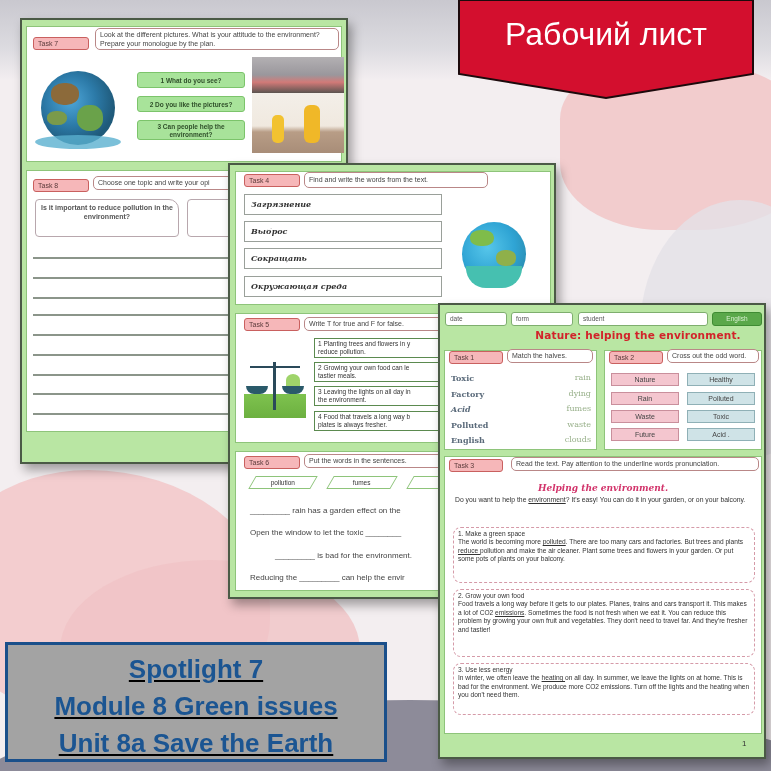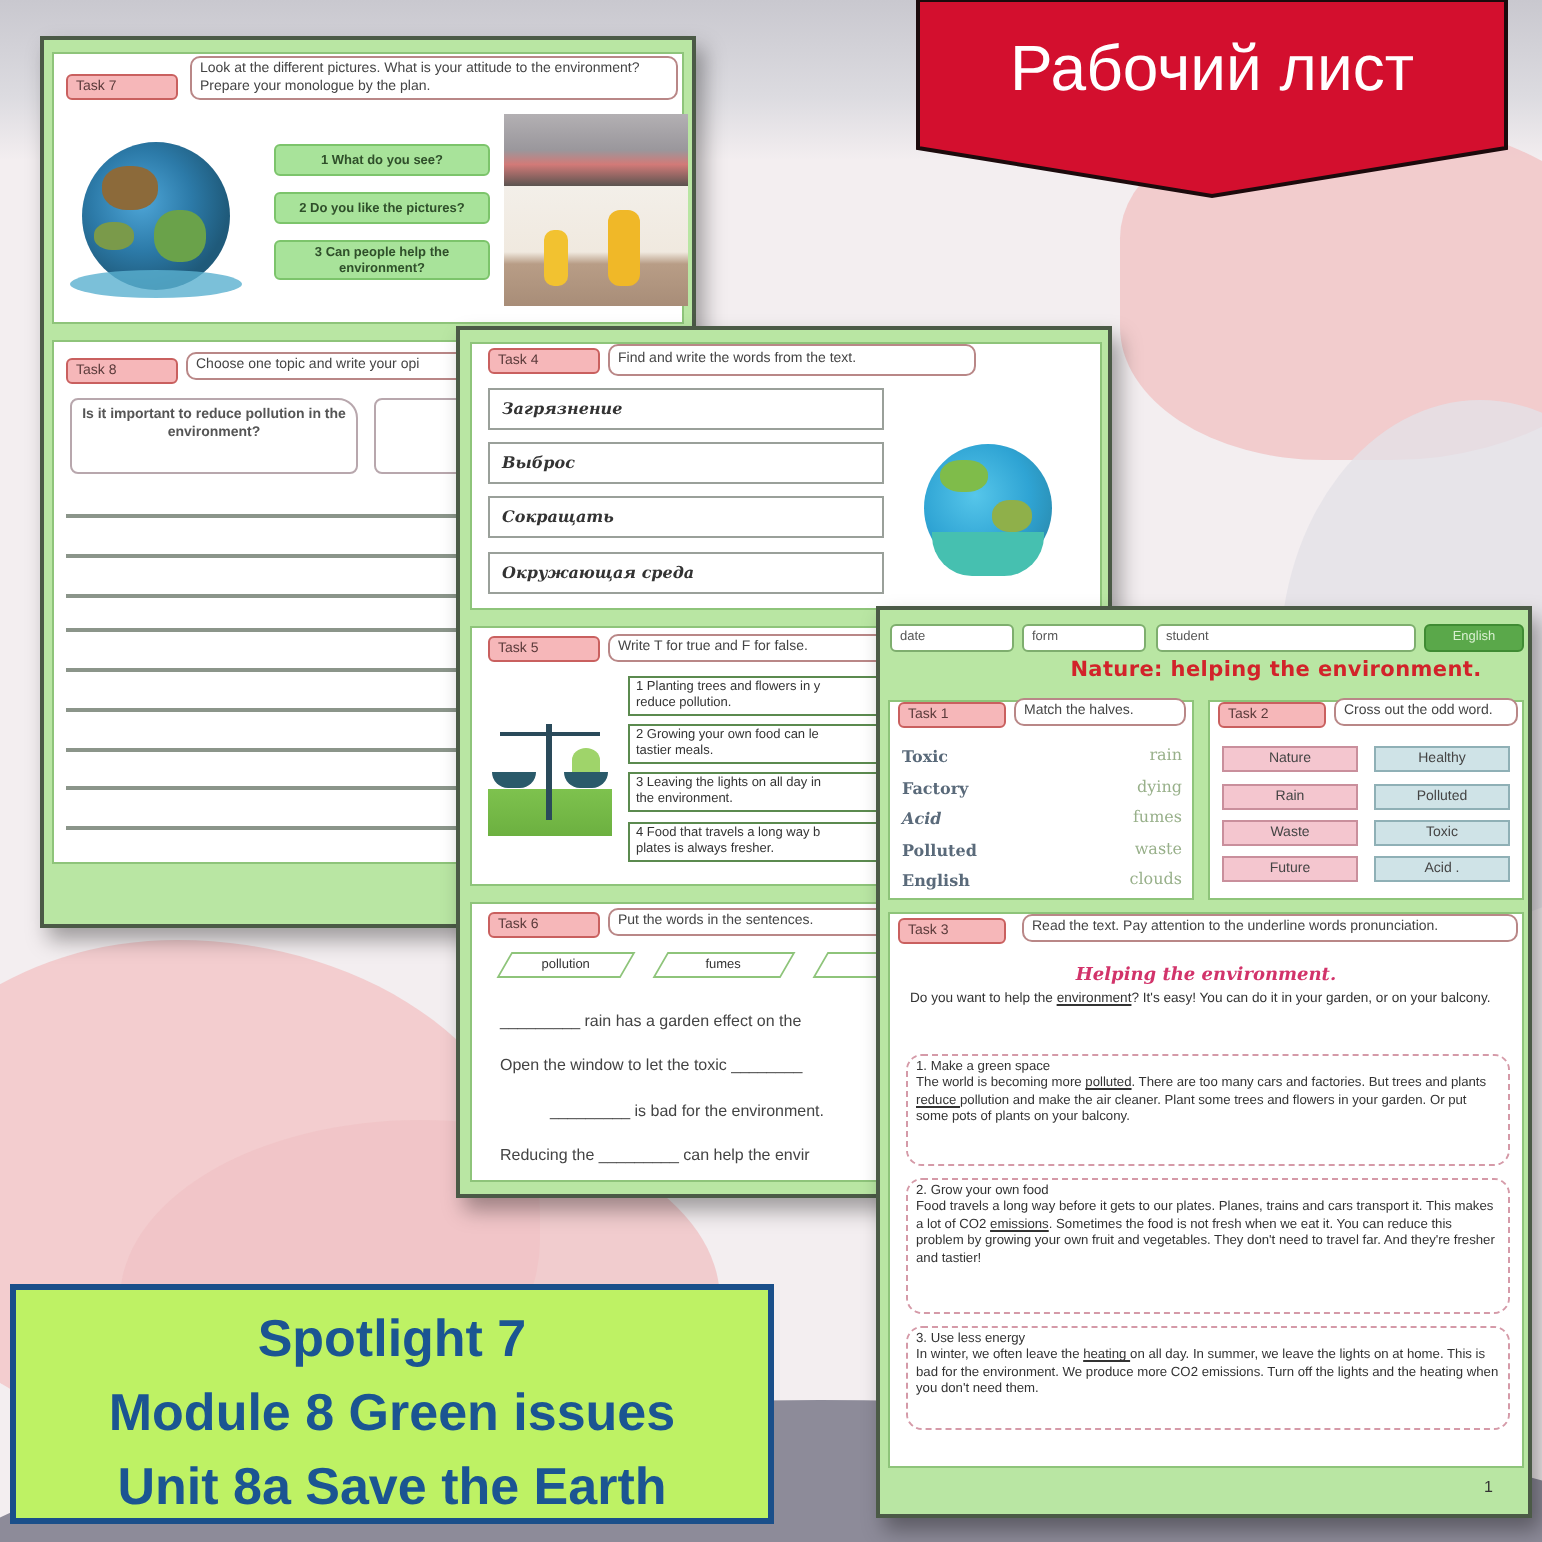--- a/index.html
+++ b/index.html
@@ -121,22 +121,22 @@
   }
   #banner svg { position:absolute; left:0; top:0; }
   #banner .banner-text {
     position:absolute; left:0; top:16px; width:296px; text-align:center;
     font-size:32px; color:#ffffff; font-family:"Liberation Sans", sans-serif;
   }
 
   
   #title-box {
     position:absolute; left:5px; top:642px; width:382px; height:120px;
-    background:#bef264; border:3px solid #1a4f8a;
-    text-align:center; padding-top:6px;
+    background:#a3a3a3; border:3px solid #1a4f8a;
+    text-align:center; padding-top:6px;text-decoration:underline;
   }
   #title-box div {
     font-family:"Liberation Sans", sans-serif; font-weight:bold; font-size:26px; line-height:37px; color:#1b5592;
   }
 </style>
 </head>
 <body>
 
 <div class="bg-layer">
   <div class="bg-gray-top"></div>

